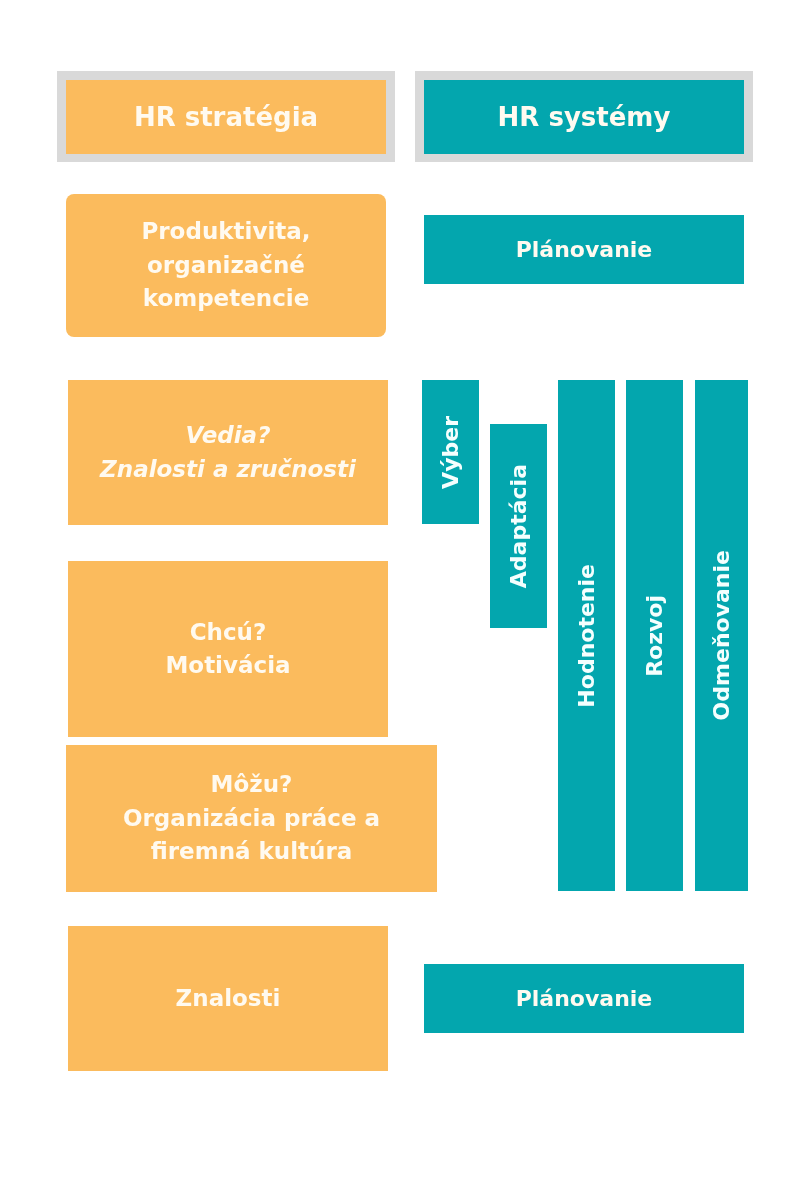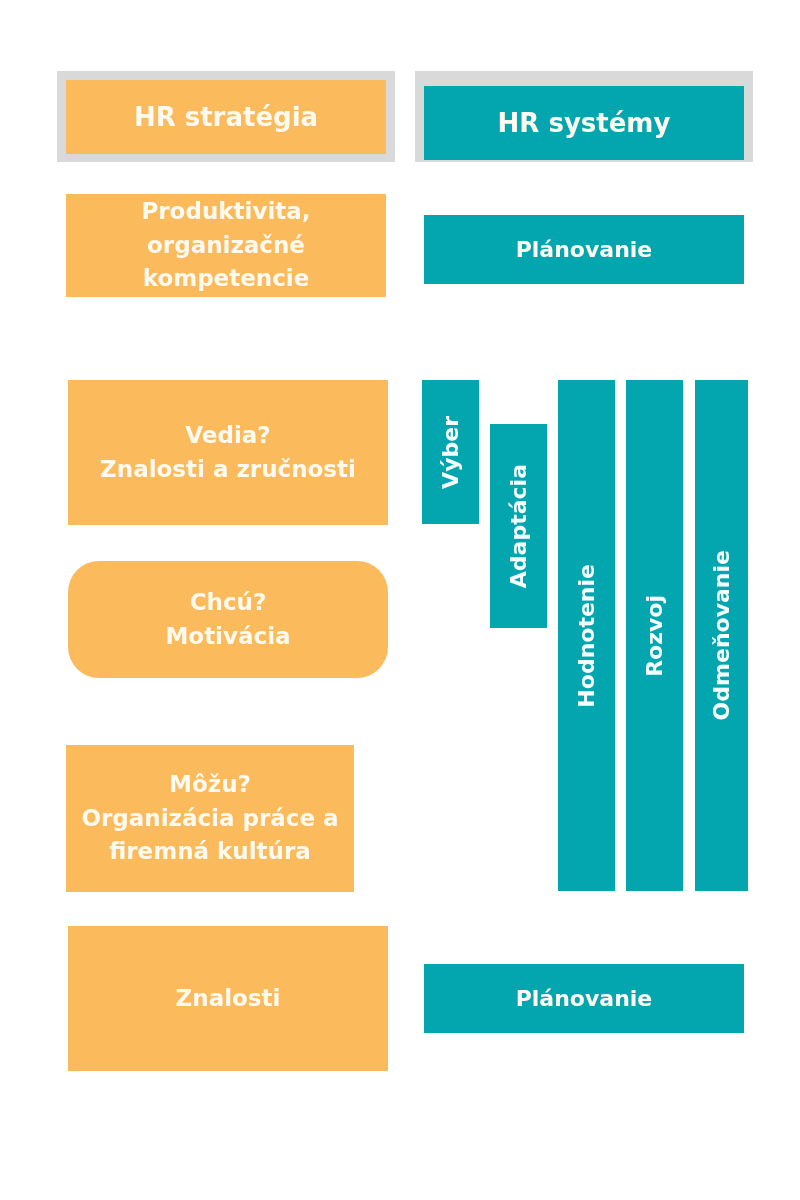--- a/index.html
+++ b/index.html
@@ -22,30 +22,30 @@
     .vbar { display: flex; align-items: center; justify-content: center; }
     .vbar span { color: #f4fffe; font-weight: bold; font-size: 22px; white-space: nowrap; }
   </style>
 </head>
 <body>
 
 <div class="abs frame" style="left:57px;top:71px;width:338px;height:91px;"></div>
 <div class="abs orange box hdr" style="left:66px;top:80px;width:320px;height:74px;">HR stratégia</div>
 
 <div class="abs frame" style="left:415px;top:71px;width:338px;height:91px;"></div>
-<div class="abs teal box hdr" style="left:424px;top:80px;width:320px;height:74px;margin-top:6px;">HR systémy</div>
+<div class="abs teal box hdr" style="left:424px;top:80px;width:320px;height:74px;">HR systémy</div>
 
-<div class="abs orange box left" style="left:66px;top:194px;width:320px;height:103px;">Produktivita,
+<div class="abs orange box left" style="left:66px;top:194px;width:320px;height:143px;border-radius:8px;">Produktivita,
 organizačné
 kompetencie</div>
-<div class="abs orange box left" style="left:68px;top:380px;width:320px;height:145px;">Vedia?
+<div class="abs orange box left" style="left:68px;top:380px;width:320px;height:145px;font-style:italic;">Vedia?
 Znalosti a zručnosti</div>
-<div class="abs orange box left" style="left:68px;top:561px;width:320px;height:117px;border-radius:31px;">Chcú?
+<div class="abs orange box left" style="left:68px;top:561px;width:320px;height:176px;">Chcú?
 Motivácia</div>
-<div class="abs orange box left" style="left:66px;top:745px;width:288px;height:147px;">Môžu?
+<div class="abs orange box left" style="left:66px;top:745px;width:371px;height:147px;">Môžu?
 Organizácia práce a
 firemná kultúra</div>
 <div class="abs orange box left" style="left:68px;top:926px;width:320px;height:145px;">Znalosti</div>
 
 <div class="abs teal box right" style="left:424px;top:215px;width:320px;height:69px;">Plánovanie</div>
 
 <div class="abs teal vbar" style="left:422px;top:380px;width:57px;height:144px;">
   <span class="vert">Výber</span>
 </div>
 <div class="abs teal vbar" style="left:490px;top:424px;width:57px;height:204px;">

